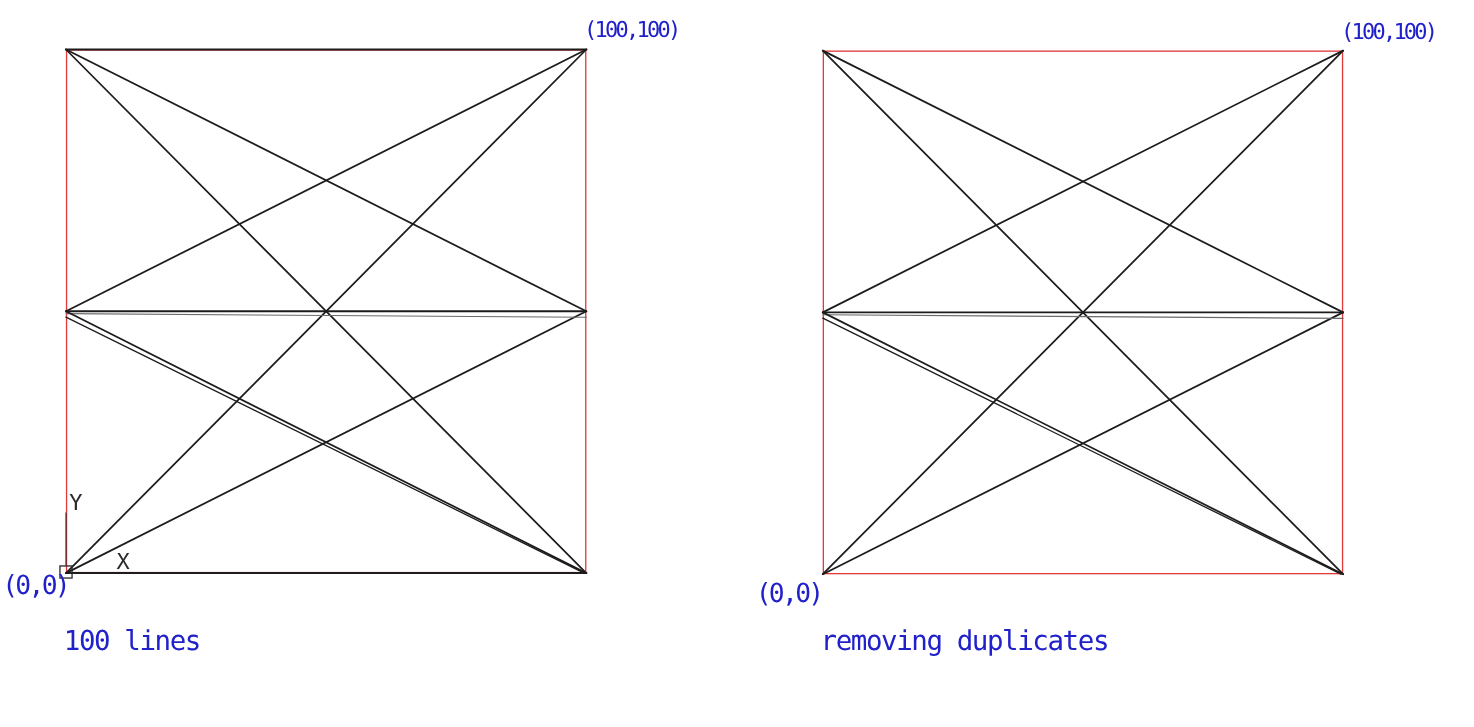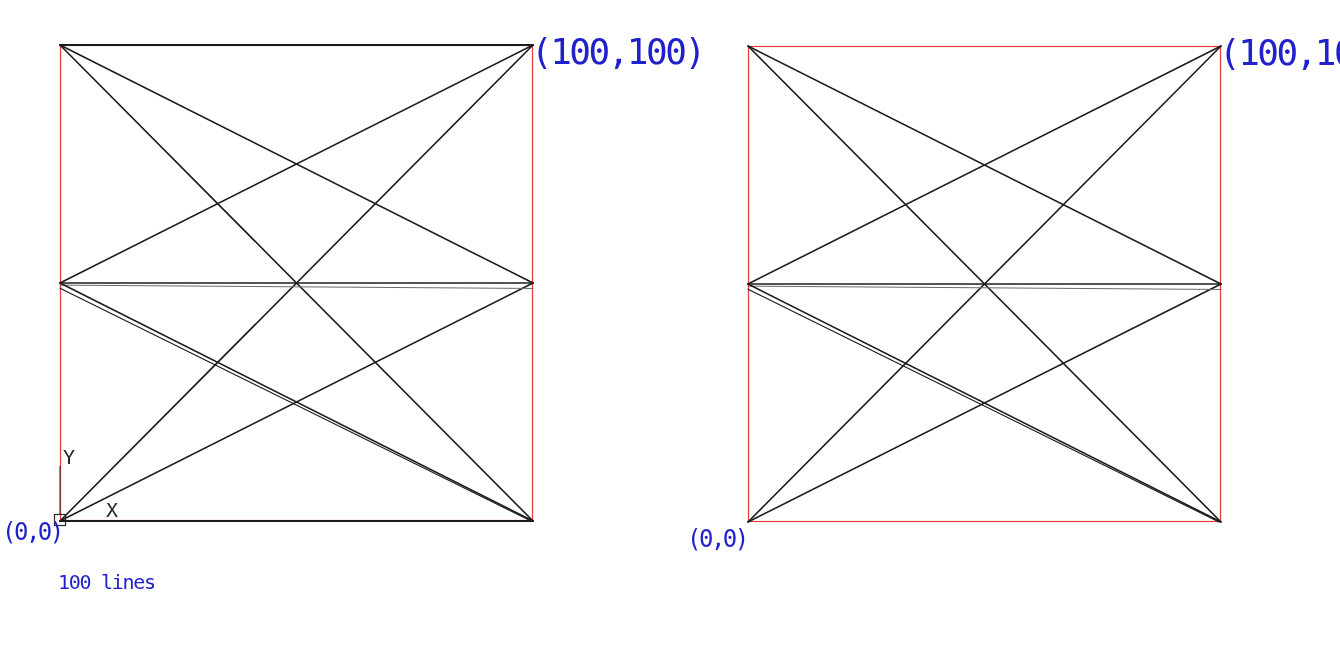--- a/index.html
+++ b/index.html
@@ -20,37 +20,36 @@
   }
   .blue-text{
     color:#2121cb;
     white-space:nowrap;
     font-family:"DejaVu Sans Mono", monospace;
   }
   .corner-label{
     position:absolute;
     top:-34px;
     left:calc(100% - 2px);
-    font-size:36px;
+    font-size:20px;
     letter-spacing:-2.5px;
     line-height:33px;
-    margin-top:24px;
   }
   .origin-label{
     position:absolute;
     font-size:24px;
     letter-spacing:-2.5px;
     line-height:33px;
   }
   .fig-0 .origin-label{left:-58px;top:471px;}
   .fig-1 .origin-label{left:-61px;top:477px;}
   .caption{
     position:absolute;
     left:-2px;
-    font-size:20px;
+    font-size:25px;
     letter-spacing:-1.3px;
     line-height:41px;
   }
   .fig-0 .caption{top:517px;}
   .fig-1 .caption{top:516px;}
   .ucs-label{
     position:absolute;
     color:#2a2a2a;
     font-size:20px;
     font-weight:normal;
@@ -99,14 +98,15 @@
       <line x1="0" y1="476" x2="473" y2="0" stroke="#1c1c1c" stroke-width="1.6" stroke-linecap="round"></line>
       <line x1="0" y1="476" x2="473" y2="238" stroke="#1c1c1c" stroke-width="1.6" stroke-linecap="round"></line>
       <line x1="0" y1="238" x2="473" y2="238" stroke="#1c1c1c" stroke-width="1.7" stroke-linecap="round"></line>
       <line x1="0" y1="240.142" x2="473" y2="243.47400000000002" stroke="#6a6a6a" stroke-width="1" stroke-linecap="round"></line>
       <line x1="0" y1="238" x2="473" y2="476" stroke="#1c1c1c" stroke-width="1.6" stroke-linecap="round"></line>
       <line x1="0" y1="243.23600000000002" x2="471.108" y2="476" stroke="#1c1c1c" stroke-width="1.2" stroke-linecap="round"></line>
     </svg>
   <div class="blue-text corner-label">(100,100)</div>
   <div class="blue-text origin-label">(0,0)</div>
   <div class="blue-text caption">
+    <div>removing duplicates</div>
   </div>
 </div>
 
 </body></html>

